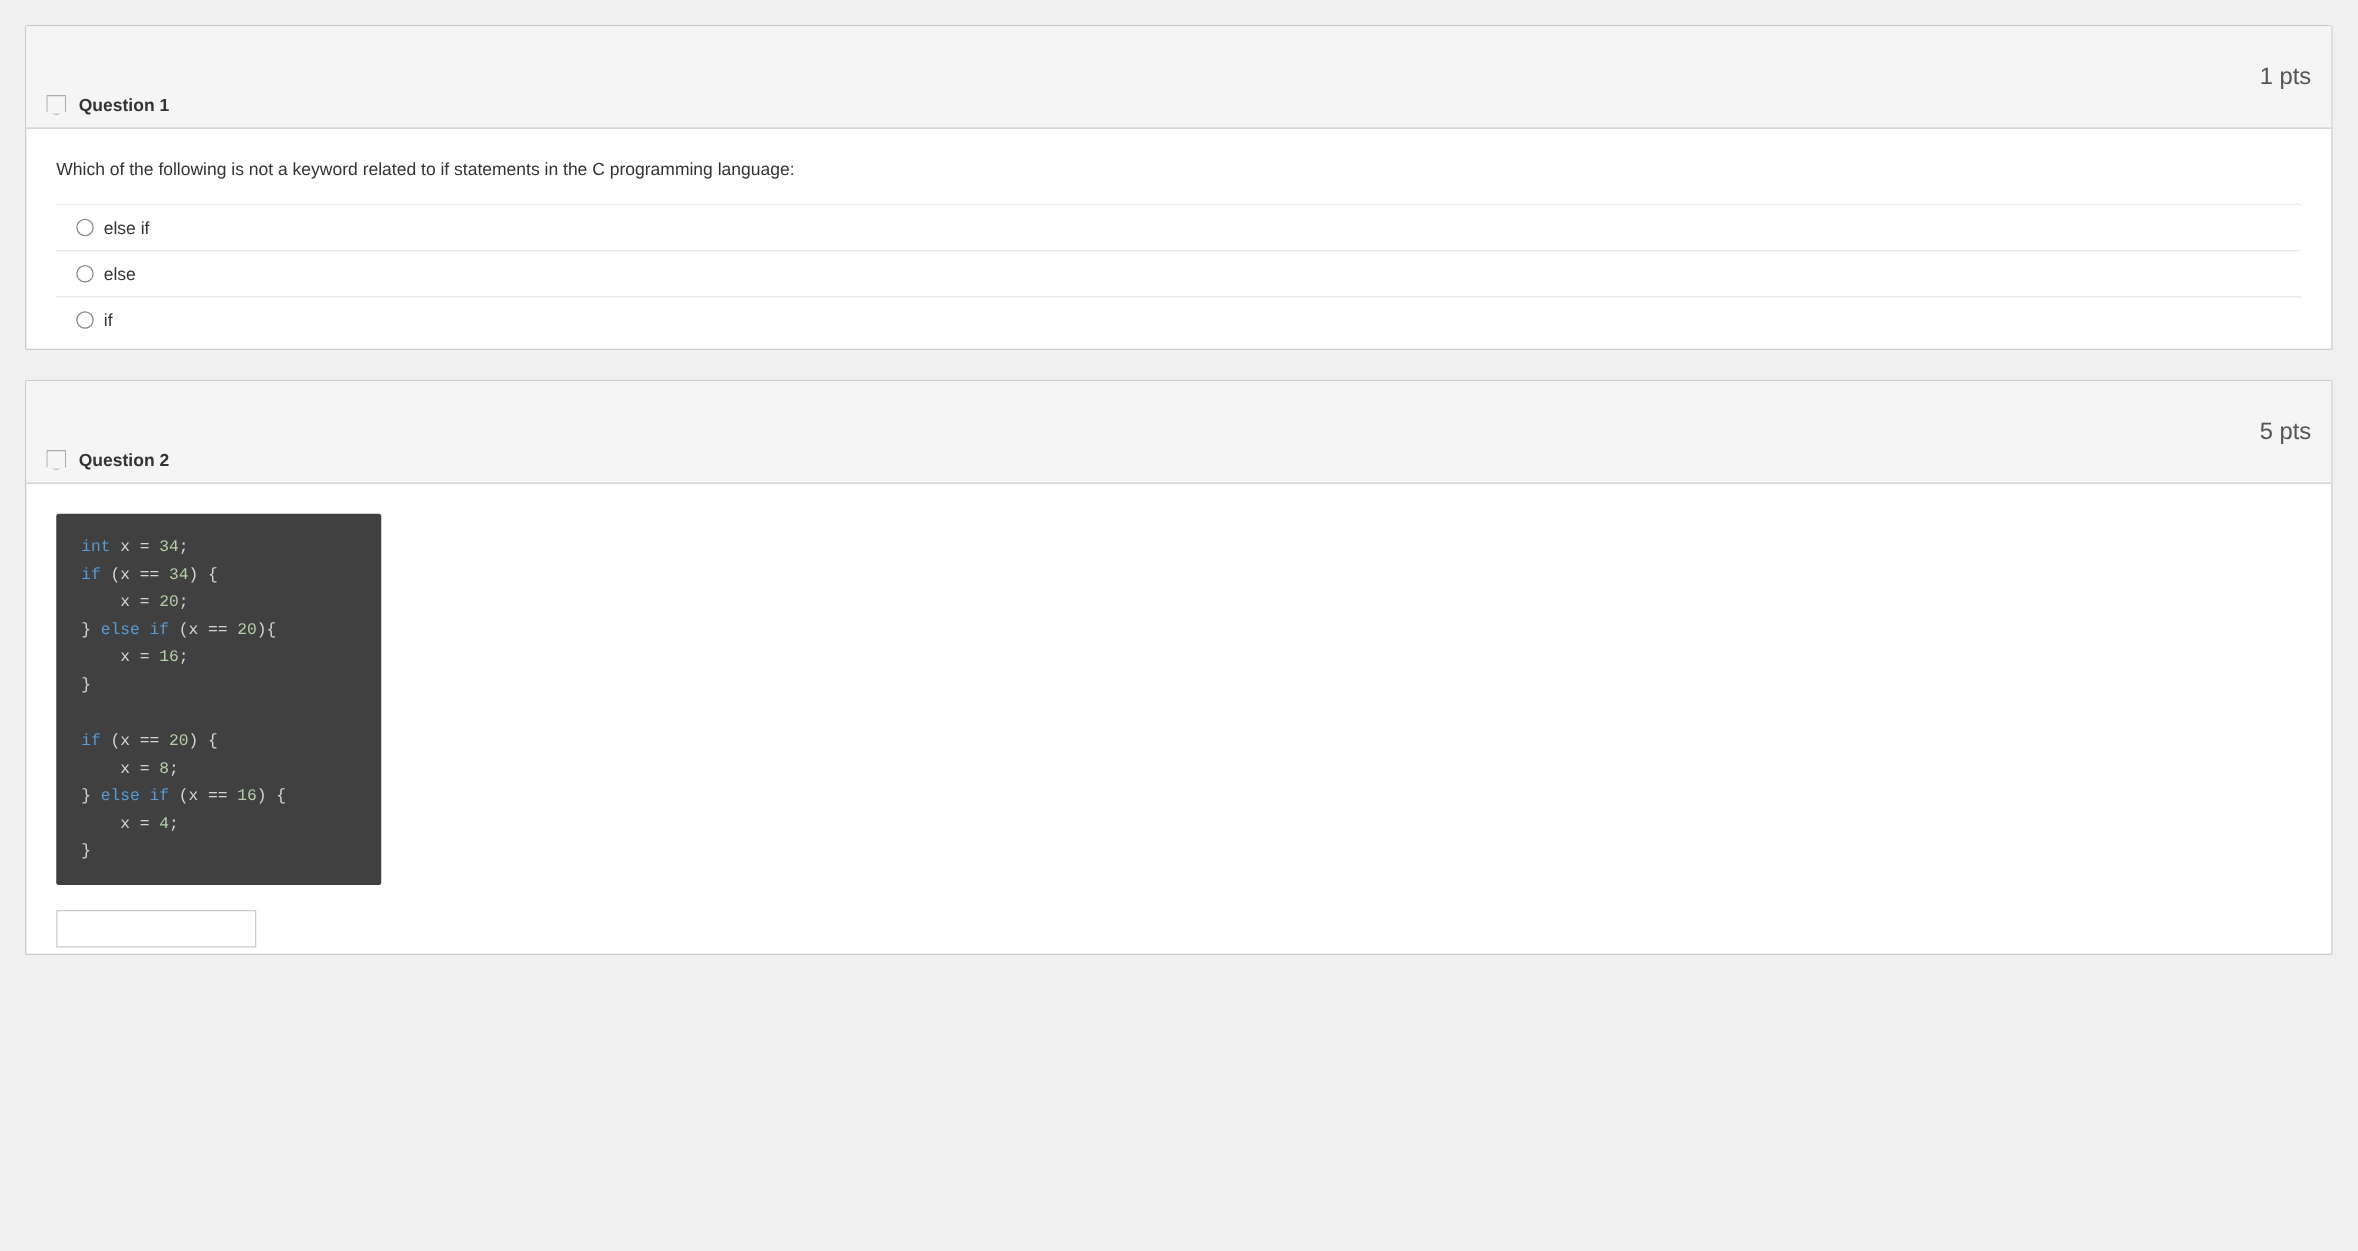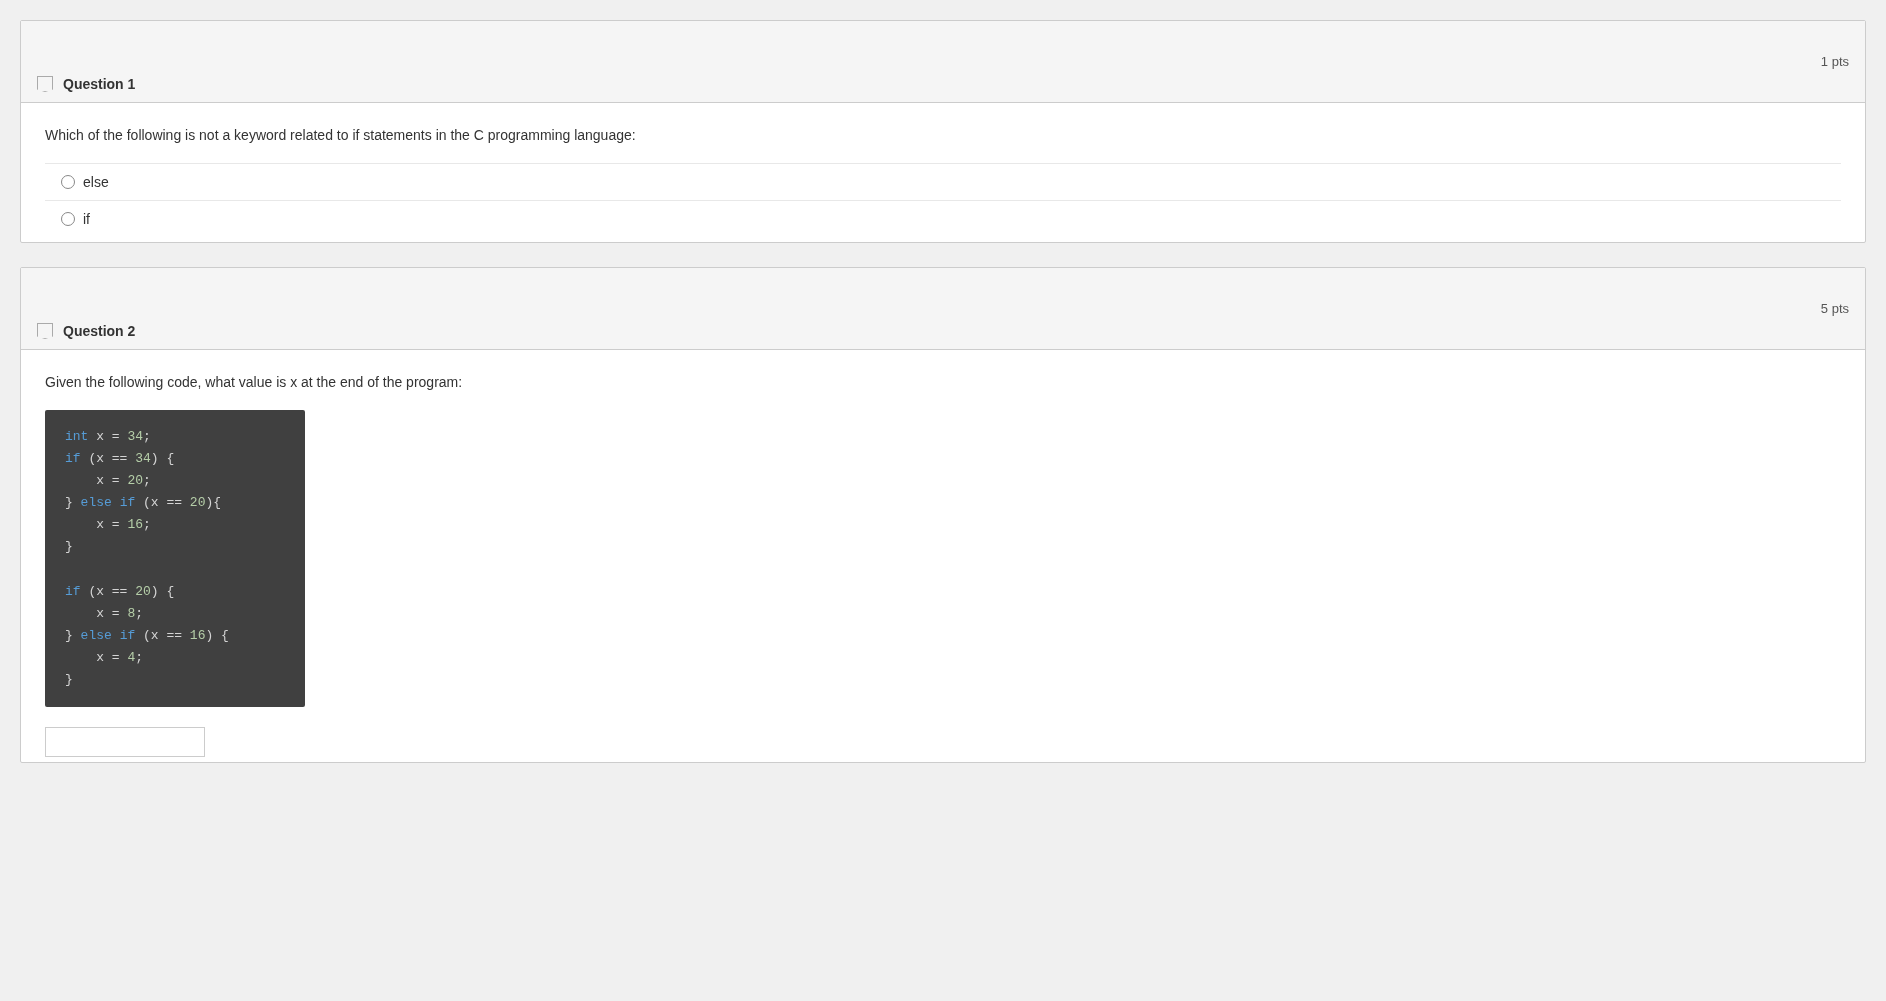--- a/index.html
+++ b/index.html
@@ -37,21 +37,21 @@
       background: transparent;
       display: inline-block;
       position: relative;
       clip-path: polygon(0 0, 100% 0, 100% 85%, 50% 100%, 0 85%);
     }
     .question-title {
       font-weight: bold;
       font-size: 14px;
     }
     .question-pts {
-      font-size: 13px;
+      font-size: 19px;
       color: #555;
     }
     .question-body {
       padding: 24px 24px 5px 24px;
     }
     .question-text {
       margin-bottom: 20px;
       font-size: 14px;
     }
     .options-list {
@@ -108,40 +108,43 @@
       <span class="bookmark-icon"></span>
       <span class="question-title">Question 1</span>
     </div>
     <span class="question-pts">1 pts</span>
   </div>
   <div class="question-body">
     <p class="question-text">Which of the following is not a keyword related to if statements in the C programming language:</p>
     <ul class="options-list">
       <li class="option-item">
         <span class="radio-circle"></span>
+        <span>else if</span>
+      </li>
+      <li class="option-item">
+        <span class="radio-circle"></span>
         <span>else</span>
       </li>
       <li class="option-item">
         <span class="radio-circle"></span>
         <span>if</span>
       </li>
     </ul>
   </div>
 </div>
 
 <div class="question-card">
   <div class="question-header">
     <div class="question-header-left">
       <span class="bookmark-icon"></span>
       <span class="question-title">Question 2</span>
     </div>
     <span class="question-pts">5 pts</span>
   </div>
   <div class="question-body">
-    <p class="question-text">Given the following code, what value is x at the end of the program:</p>
     <div class="code-block">
       <div><span class="kw">int</span> x = <span class="num">34</span>;</div>
       <div><span class="kw">if</span> (x == <span class="num">34</span>) {</div>
       <div>&nbsp;&nbsp;&nbsp;&nbsp;x = <span class="num">20</span>;</div>
       <div>} <span class="kw">else</span> <span class="kw">if</span> (x == <span class="num">20</span>){</div>
       <div>&nbsp;&nbsp;&nbsp;&nbsp;x = <span class="num">16</span>;</div>
       <div>}</div>
       <div>&nbsp;</div>
       <div><span class="kw">if</span> (x == <span class="num">20</span>) {</div>
       <div>&nbsp;&nbsp;&nbsp;&nbsp;x = <span class="num">8</span>;</div>

